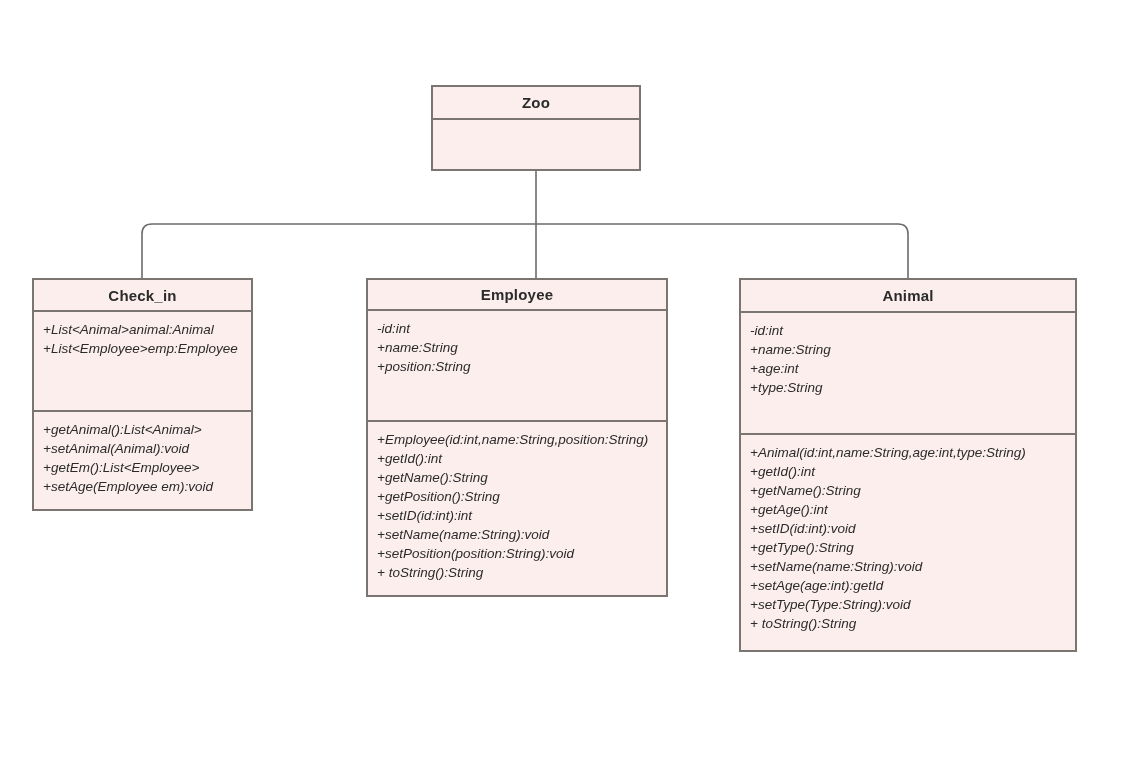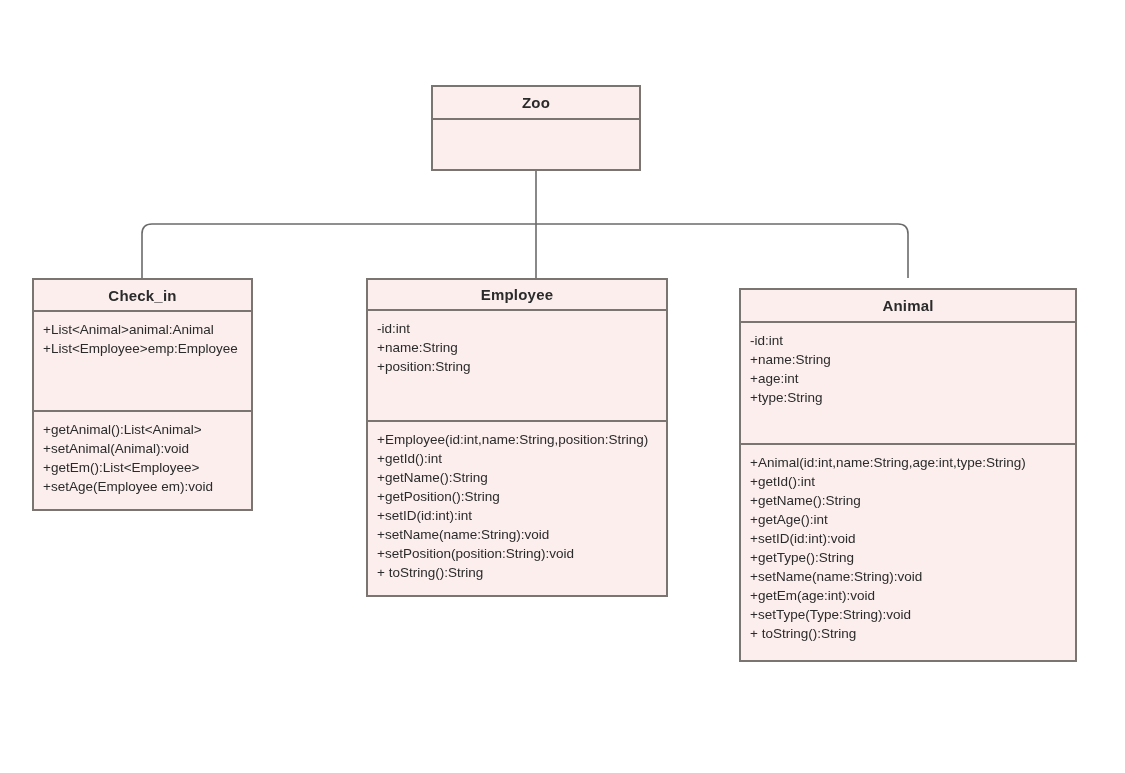--- a/index.html
+++ b/index.html
@@ -48,20 +48,21 @@
     border-bottom: 2px solid #7a7570;
     flex: 0 0 auto;
   }
   .uml-compartment {
     box-sizing: border-box;
     padding: 8px 8px 6px 9px;
     font-size: 13.5px;
     line-height: 19px;
     flex: 0 0 auto;
     overflow: hidden;
+    font-style: italic;
   }
   .uml-compartment.attributes {
     border-bottom: 2px solid #7a7570;
   }
   .uml-compartment.empty {
     padding: 0;
   }
   .uml-member {
     white-space: pre;
   }
@@ -97,21 +98,20 @@
   #class-employee .uml-title { height: 31px; }
   #class-employee .uml-compartment.attributes { height: 111px; }
   #class-employee .uml-compartment.operations { height: 175px; }
 
   
   #class-animal {
     left: 739px;
     top: 278px;
     width: 338px;
     height: 374px;
-    margin-top: 10px;
   }
   #class-animal .uml-title { height: 33px; }
   #class-animal .uml-compartment.attributes { height: 122px; }
   #class-animal .uml-compartment.operations { height: 217px; }
 </style>
 </head>
 <body>
 
 <div id="canvas">
 
@@ -175,19 +175,19 @@
       <div class="uml-member">+type:String</div>
     </div>
     <div class="uml-compartment operations">
       <div class="uml-member">+Animal(id:int,name:String,age:int,type:String)</div>
       <div class="uml-member">+getId():int</div>
       <div class="uml-member">+getName():String</div>
       <div class="uml-member">+getAge():int</div>
       <div class="uml-member">+setID(id:int):void</div>
       <div class="uml-member">+getType():String</div>
       <div class="uml-member">+setName(name:String):void</div>
-      <div class="uml-member">+getEm(age:int):void</div>
+      <div class="uml-member">+setAge(age:int):getId</div>
       <div class="uml-member">+setType(Type:String):void</div>
       <div class="uml-member">+ toString():String</div>
     </div>
   </div>
 
 </div>
 
 </body></html>

